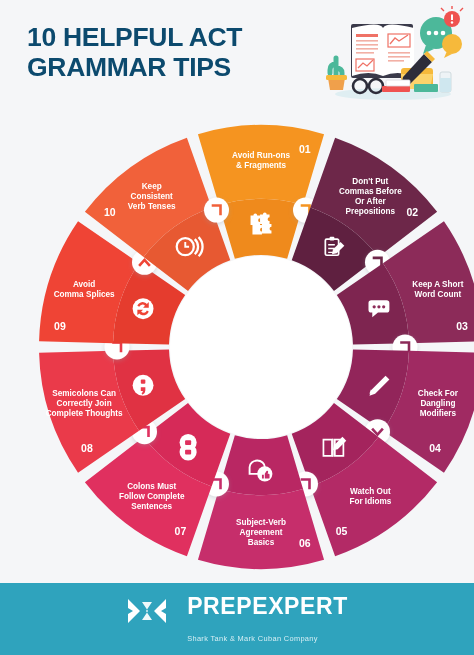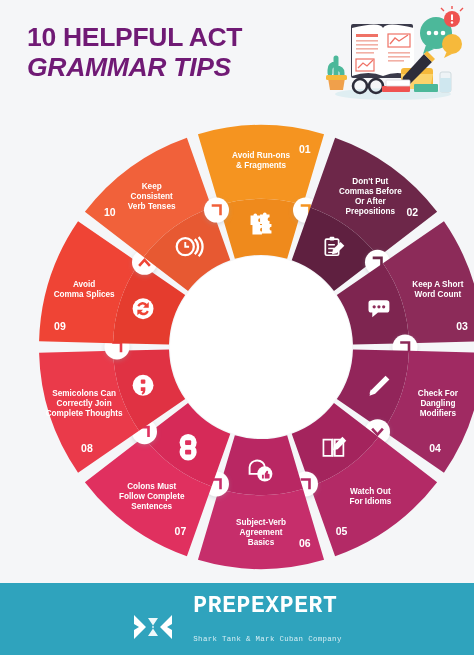--- a/index.html
+++ b/index.html
@@ -13,24 +13,24 @@
   #page{width:474px;height:655px;position:relative;background:#f5f6f8;}
 
   
   .header{
     position:absolute;left:0;top:0;width:474px;height:112px;
     background:#f5f6f8;
   }
   .title{
     position:absolute;left:27px;top:22px;width:290px;
     font-size:26.5px;line-height:30px;font-weight:bold;
-    color:#701a75;letter-spacing:-0.3px;
+    color:#0c4a6e;letter-spacing:-0.3px;
     text-transform:uppercase;
   }
-  .title .l2{display:block;font-style:italic;}
+  .title .l2{display:block;}
 
   .hero{position:absolute;right:6px;top:6px;width:150px;height:100px;}
 
   
   .wheel-wrap{position:absolute;left:0;top:112px;width:474px;height:470px;padding-left:24px;}
   .wheel{display:block;}
 
   .seg-label{
     font-family:"Liberation Sans", sans-serif;
     fill:#ffffff;font-size:8.2px;font-weight:bold;
@@ -42,21 +42,21 @@
     text-anchor:middle;dominant-baseline:middle;
   }
   .node-mark{fill:none;stroke-width:2.6px;stroke-linecap:square;stroke-linejoin:miter;}
 
   
   .footer{
     position:absolute;left:0;bottom:0;width:474px;height:72px;
     background:#2fa3bd;
     display:flex;align-items:center;justify-content:center;
   }
-  .logo-row{display:flex;align-items:flex-end;gap:19px;font-family:Liberation Mono, monospace;}
+  .logo-row{display:flex;align-items:flex-start;gap:19px;}
   .logo-text{display:flex;flex-direction:column;justify-content:center;}
   .logo-name{
     color:#ffffff;font-size:23px;font-weight:bold;letter-spacing:0.6px;
     line-height:24px;
   }
   .logo-tag{
     color:#d6eef4;font-size:7.4px;letter-spacing:0.35px;line-height:10px;
     margin-top:16px;
   }
 </style>

